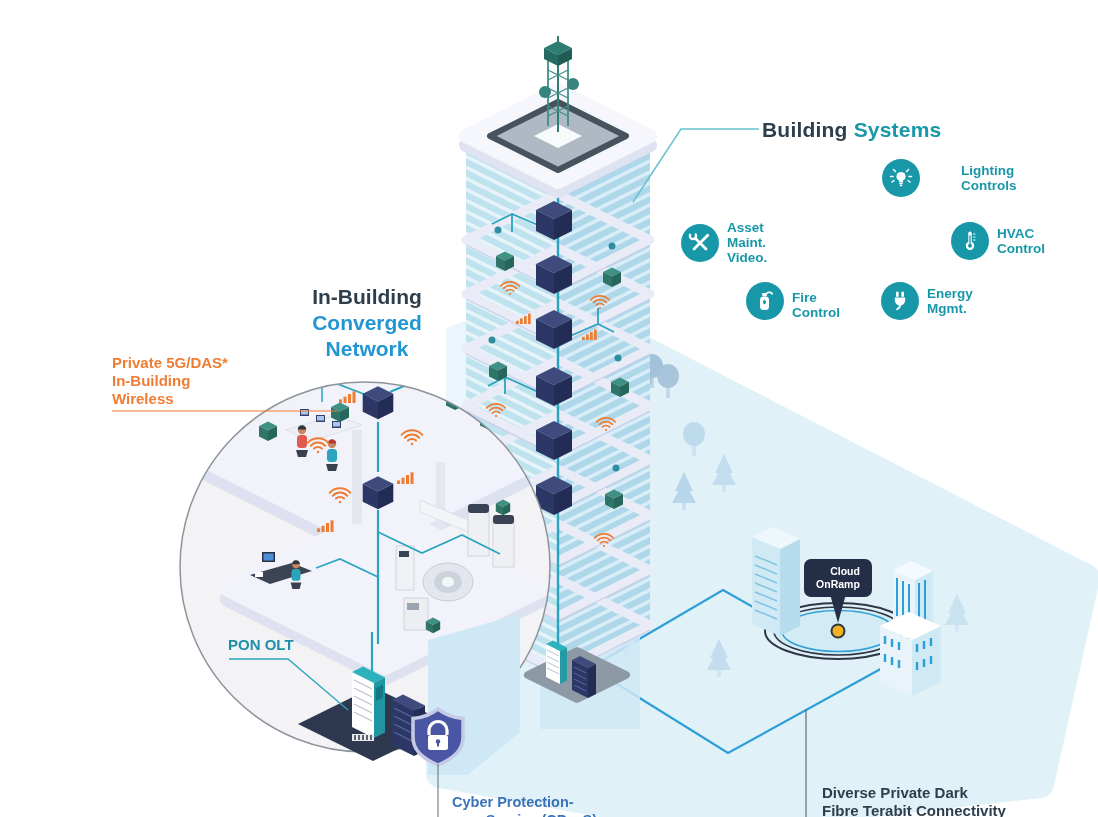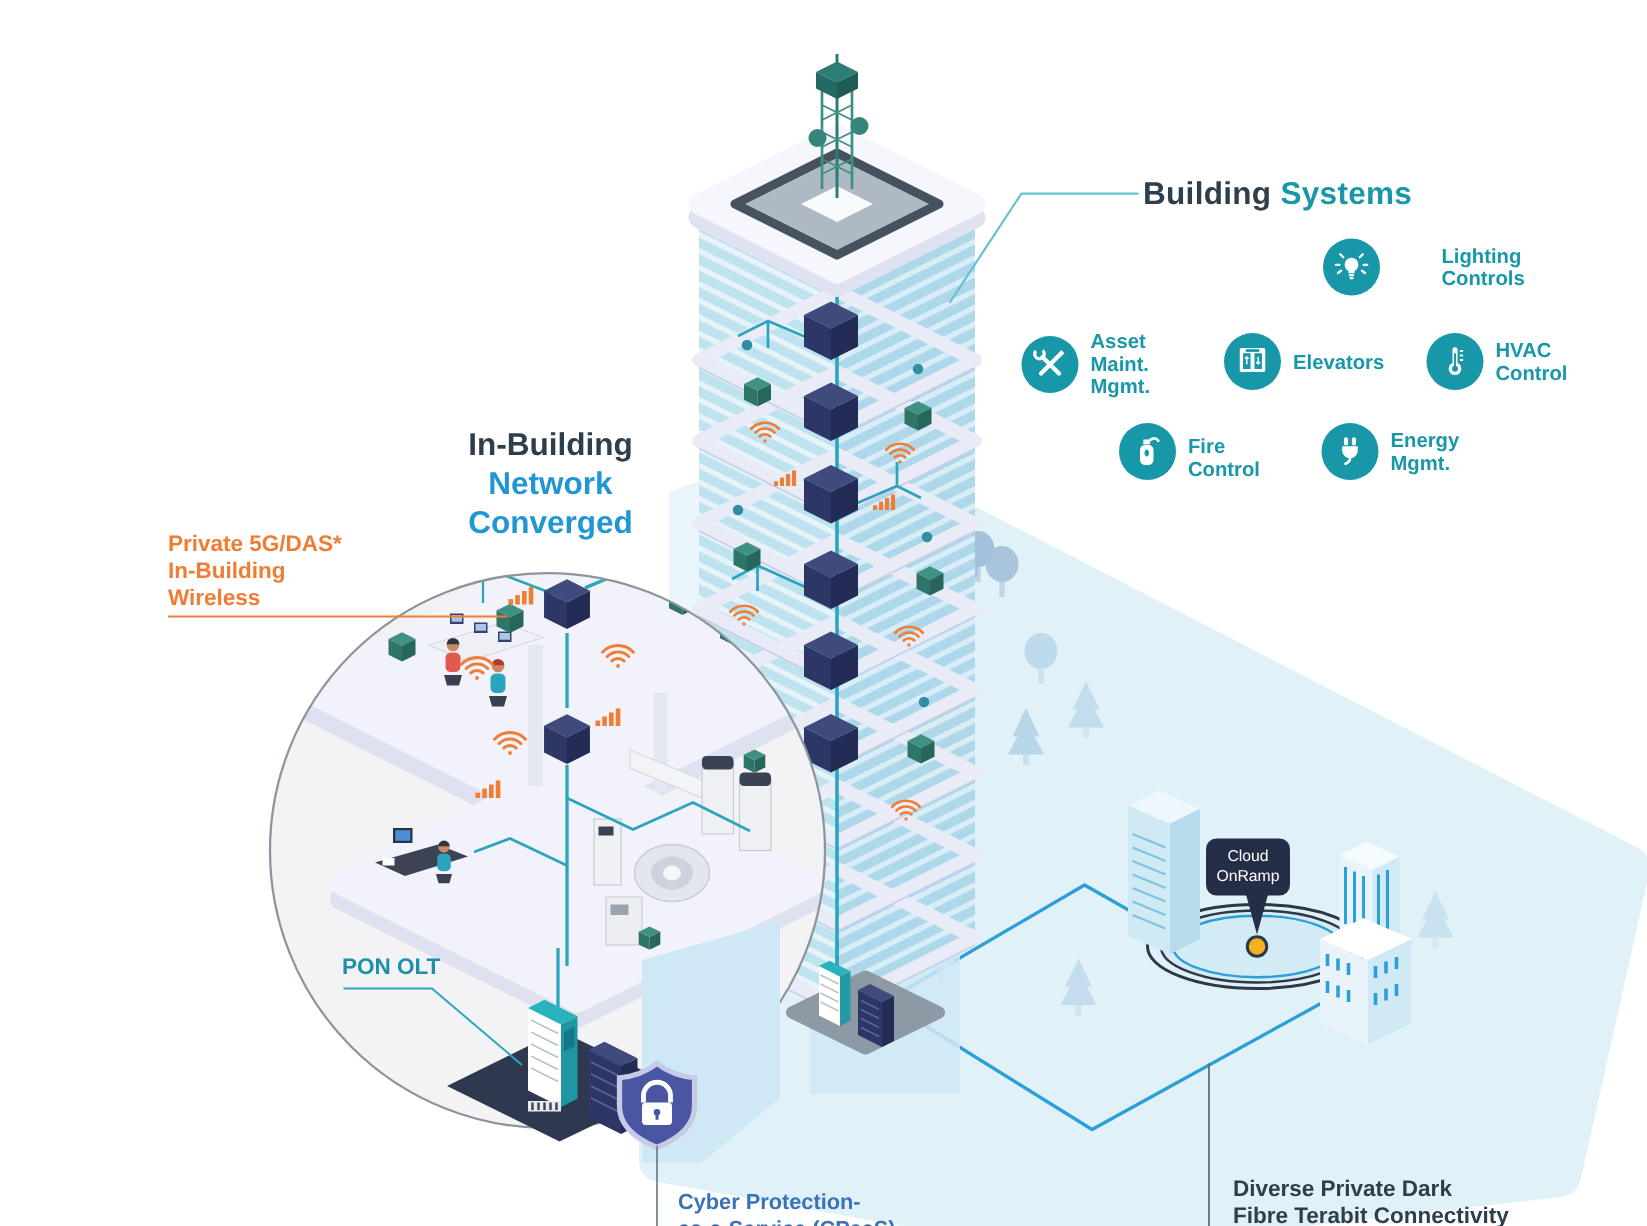--- a/index.html
+++ b/index.html
@@ -14,23 +14,23 @@
   .bluetxt{color:#2196d3;}
   .net-label{width:170px;text-align:center;font-size:21px;font-weight:bold;line-height:26px;}
   .wireless{color:#ef7d33;font-size:15px;font-weight:600;line-height:18px;}
   .ponolt{color:#1d8fa8;font-size:15px;font-weight:bold;}
   .cpaas{color:#3a72b9;font-size:14.5px;font-weight:bold;line-height:18px;}
   .fibre{color:#2d3e4c;font-size:15px;font-weight:bold;line-height:18px;}
   .sys{position:absolute;display:flex;align-items:center;gap:8px;z-index:3;}
   .sys-ic{width:38px;height:38px;border-radius:50%;background:#1897a8;flex:0 0 auto;
           display:flex;align-items:center;justify-content:center;}
   .sys-label{color:#1897a8;font-size:13.5px;font-weight:bold;line-height:15px;white-space:pre-line;}
-  .onramp-tag{position:absolute;left:804px;top:527px;width:56px;height:38px;background:#252e47;
-          border-radius:7px;color:#fff;font-size:10.5px;font-weight:normal;line-height:13px;
-          display:flex;align-items:center;justify-content:center;text-align:center;z-index:3;}
+  .onramp-tag{position:absolute;left:804px;top:527px;width:68px;height:38px;background:#252e47;
+          border-radius:7px;color:#fff;font-size:10.5px;font-weight:bold;line-height:13px;
+          display:flex;align-items:center;justify-content:center;text-align:right;z-index:3;}
 </style>
 </head>
 <body>
 
 <div class="canvas">
 
 <svg class="art" width="1098" height="817" viewBox="0 0 1098 817">
   <defs>
     <pattern id="stL" width="8" height="11" patternUnits="userSpaceOnUse" patternTransform="skewY(26.5)">
       <rect width="8" height="11" fill="#bfe2ef"></rect>
@@ -381,36 +381,23 @@
           <g stroke="#fff" stroke-width="2.8" stroke-linecap="round">
             <path d="M-5,-5 L6,6"></path>
             <path d="M6,-6 L-6,6"></path>
           </g>
           <circle cx="-7" cy="-7" r="3.2" fill="none" stroke="#fff" stroke-width="2.2" stroke-dasharray="12 5"></circle>
           <rect x="6" y="-9" width="3" height="3" fill="#fff" transform="rotate(45 7.5 -7.5)"></rect>
         </svg>
   </span>
   <span class="sys-label">Asset
 Maint.
-Mgmt.</span>
-</div>
-
-<div class="sys" style="left:816px;top:190px;">
-  <span class="sys-ic">
-    <svg width="24" height="24" viewBox="-12 -12 24 24">
-          <rect x="-8.5" y="-9" width="17" height="16" rx="1.2" fill="#fff"></rect>
-          <rect x="-4.5" y="-8.2" width="9" height="1.8" fill="#1897a8"></rect>
-          <rect x="-6.3" y="-5.5" width="5" height="10.5" fill="#1897a8"></rect>
-          <rect x="1.3" y="-5.5" width="5" height="10.5" fill="#1897a8"></rect>
-          <path d="M-3.8,-3.2 v5 M-3.8,-3.2 l-1.2,1.4 M-3.8,-3.2 l1.2,1.4" stroke="#fff" stroke-width="1" fill="none"></path>
-          <path d="M3.8,1.8 v-5 M3.8,1.8 l-1.2,-1.4 M3.8,1.8 l1.2,-1.4" stroke="#fff" stroke-width="1" fill="none"></path>
-        </svg>
-  </span>
-  <span class="sys-label">Elevators</span>
-</div>
+Video.</span>
+</div>
+
 
 <div class="sys" style="left:951px;top:190px;">
   <span class="sys-ic">
     <svg width="24" height="24" viewBox="-12 -12 24 24">
           <rect x="-1.7" y="-9.5" width="3.4" height="11.5" rx="1.7" fill="#fff"></rect>
           <circle cx="0" cy="4.8" r="4.2" fill="#fff"></circle>
           <line x1="0" y1="-5.5" x2="0" y2="3.5" stroke="#1897a8" stroke-width="1.3"></line>
           <circle cx="0" cy="4.8" r="2" fill="#1897a8"></circle>
           <path d="M3.2,-7 h2.2 M3.2,-4 h2.2 M3.2,-1 h2.2" stroke="#fff" stroke-width="1.2"></path>
         </svg>
@@ -440,22 +427,22 @@
           <rect x="1.3" y="-9.5" width="2.7" height="5.5" rx="1.3" fill="#fff"></rect>
           <path d="M0,4.5 C0,7 -1.5,7.5 -3,8.2" stroke="#fff" stroke-width="1.8" fill="none" stroke-linecap="round"></path>
         </svg>
   </span>
   <span class="sys-label">Energy
 Mgmt.</span>
 </div>
 
 <div class="lbl net-label" style="left:282px;top:252px;">
   <div class="navy">In-Building</div>
+  <div class="bluetxt">Converged</div>
   <div class="bluetxt">Network</div>
-  <div class="bluetxt">Converged</div>
 </div>
 
 <div class="lbl wireless pre" style="left:112px;top:322px;">Private 5G/DAS*
 In-Building
 Wireless</div>
 
 <div class="lbl ponolt" style="left:228px;top:604px;">PON OLT</div>
 
 <div class="lbl fibre pre" style="left:822px;top:752px;">Diverse Private Dark
 Fibre Terabit Connectivity</div>

